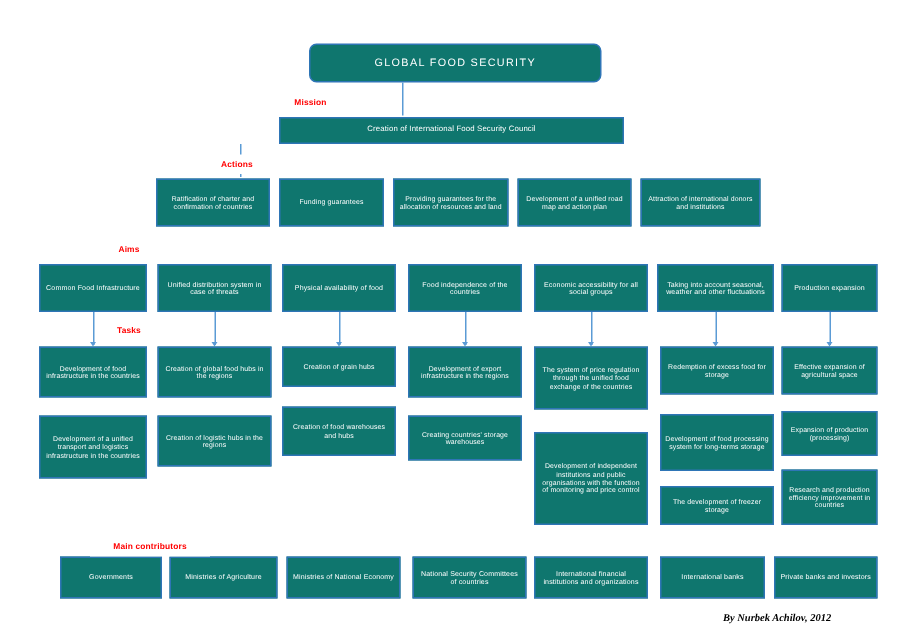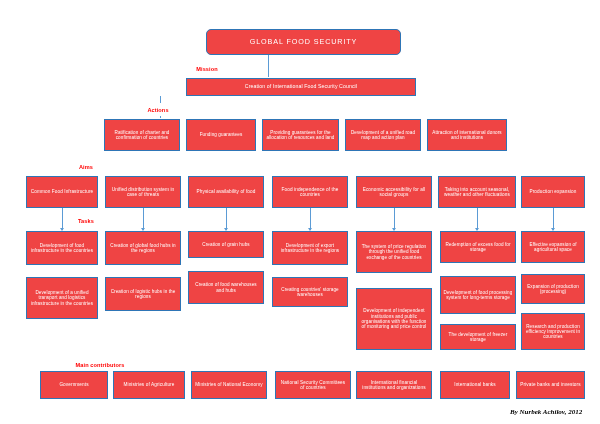--- a/index.html
+++ b/index.html
@@ -11,21 +11,21 @@
     position: relative;
     width: 600px;
     height: 424px;
     background: #ffffff;
     font-family: "Liberation Sans", sans-serif;
     overflow: hidden;
   }
   .box {
     position: absolute;
     box-sizing: border-box;
-    background: #ef4444;
+    background: #0f766e;
     border: 1px solid #2e75b6;
     color: #ffffff;
     display: flex;
     align-items: center;
     justify-content: center;
     text-align: center;
     line-height: 1.15;
     padding: 1px 2px;
     letter-spacing: 0.1px;
   }
@@ -155,15 +155,15 @@
   <div class="tag" style="left:60px; top:358px; width:80px; height:13px;">Main contributors</div>
 
   <div class="box contrib-box" style="left:40px; top:371px; width:68px; height:28px;">Governments</div>
   <div class="box contrib-box" style="left:113px; top:371px; width:72px; height:28px;">Ministries of Agriculture</div>
   <div class="box contrib-box" style="left:191px; top:371px; width:76px; height:28px;">Ministries of National Economy</div>
   <div class="box contrib-box" style="left:275px; top:371px; width:76px; height:28px;">National Security Committees of countries</div>
   <div class="box contrib-box" style="left:356px; top:371px; width:76px; height:28px;">International financial institutions and organizations</div>
   <div class="box contrib-box" style="left:440px; top:371px; width:70px; height:28px;">International banks</div>
   <div class="box contrib-box" style="left:516px; top:371px; width:69px; height:28px;">Private banks and investors</div>
 
-  <div class="credit" style="left:510px; top:408px;">By Nurbek Achilov, 2012</div>
+  <div class="credit" style="left:482px; top:408px;">By Nurbek Achilov, 2012</div>
 
 </div>
 
 </body></html>

